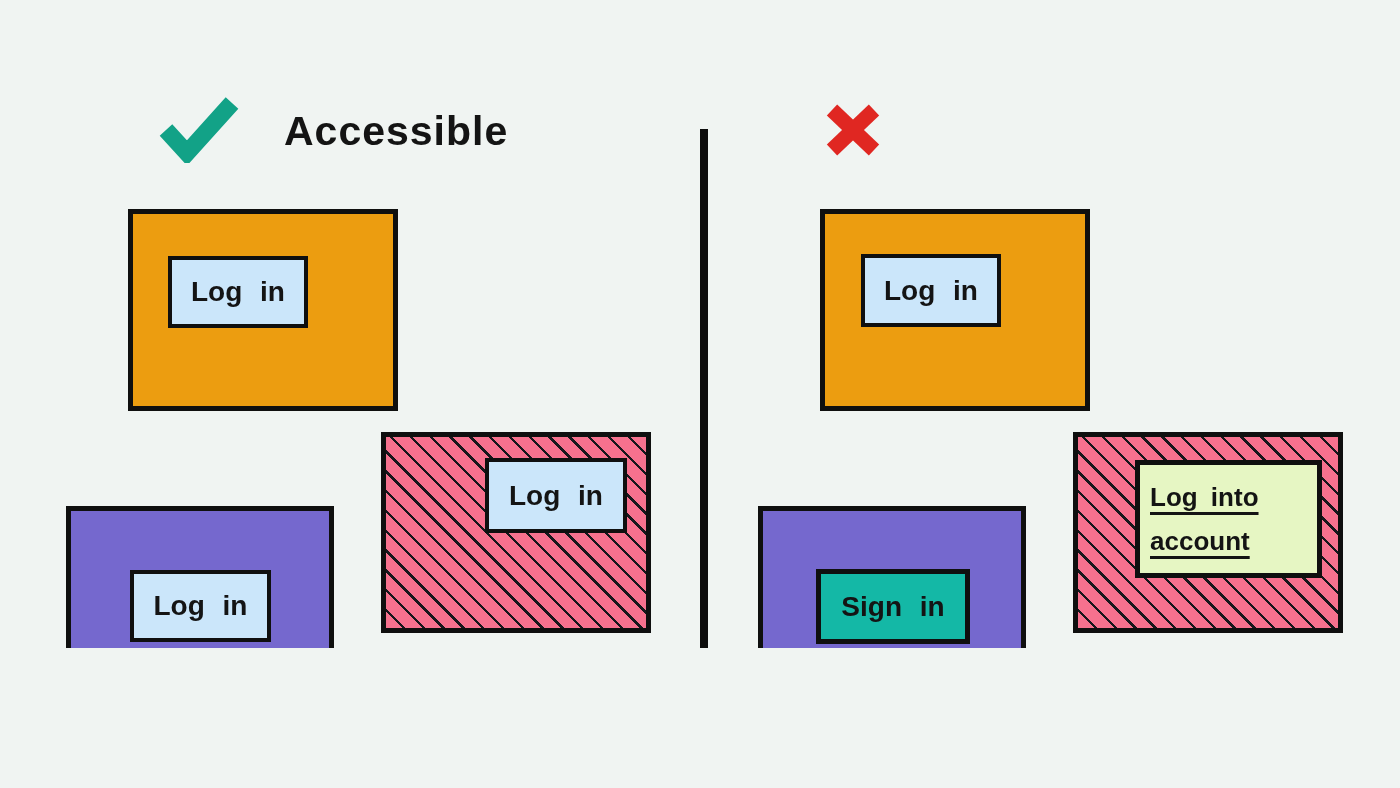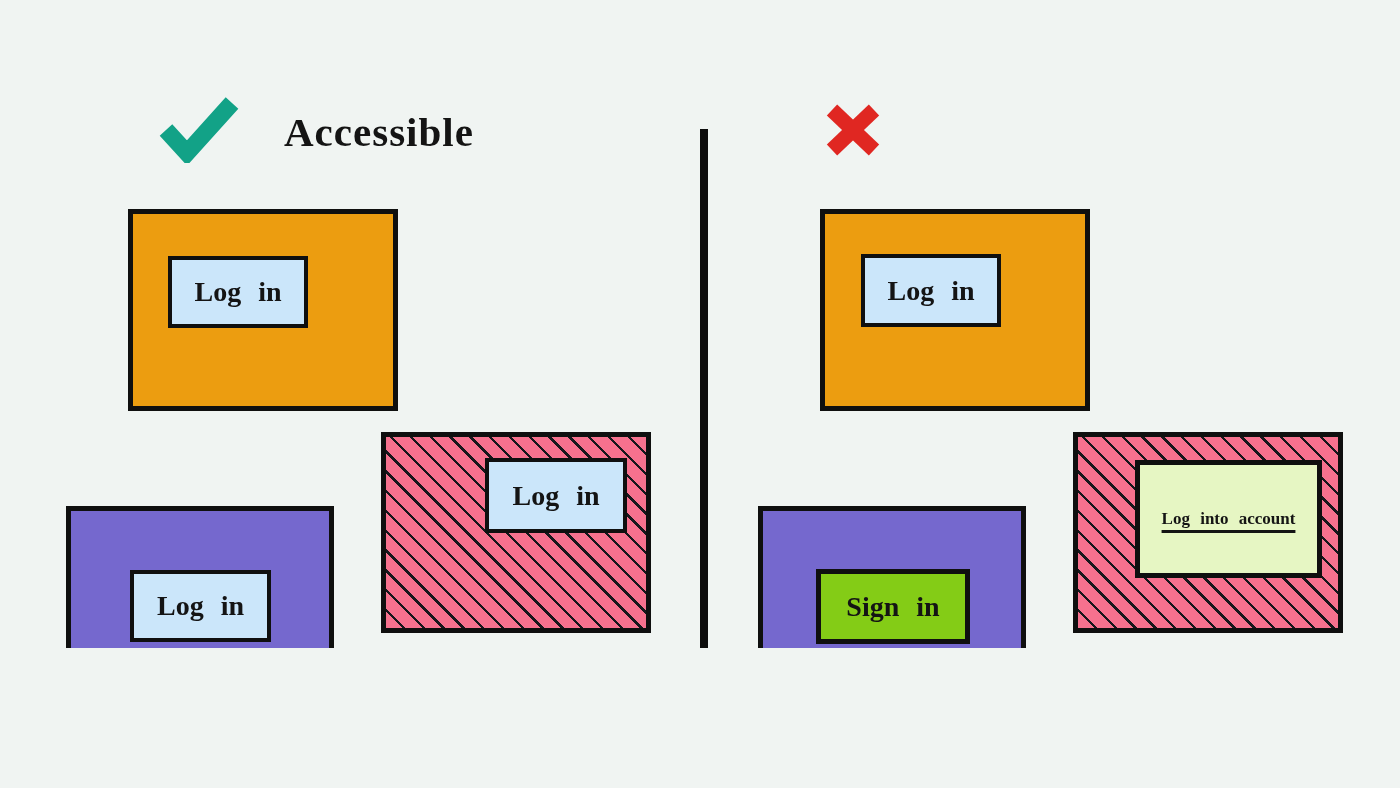--- a/index.html
+++ b/index.html
@@ -2,21 +2,21 @@
 <html><head>
 <meta charset="utf-8">
 <style>
   * { margin: 0; padding: 0; box-sizing: border-box; }
   html, body { background: #F0F4F2; }
   .canvas {
     position: relative;
     width: 1400px;
     height: 648px;
     background: #F0F4F2;
-    font-family: Liberation Serif, serif;
+    font-family: Liberation Sans, sans-serif;
     overflow: hidden;
     color: #141414;
   }
 
   
   .heading {
     position: absolute;
     font-size: 41px;
     font-weight: bold;
     letter-spacing: 1px;
@@ -71,25 +71,25 @@
     display: flex;
     align-items: center;
     justify-content: center;
     font-weight: bold;
     font-size: 28px;
     word-spacing: 10px;
     color: #141414;
     text-align: left;
   }
   .ui-btn.blue  { background: #CBE6FA; }
-  .ui-btn.peach { background: #84cc16; border-width: 5px; }
+  .ui-btn.peach { background: #14b8a6; border-width: 5px; }
   .ui-btn.green {
     background: #E6F6C3;
     border-width: 5px;
-    font-size: 17px;
+    font-size: 26px;
     line-height: 1.7;
     word-spacing: 6px;
     padding: 16px 10px;
   }
   .ui-btn.green span {
     text-decoration: underline;
     text-decoration-thickness: 2.5px;
     text-underline-offset: 6px;
   }
 

